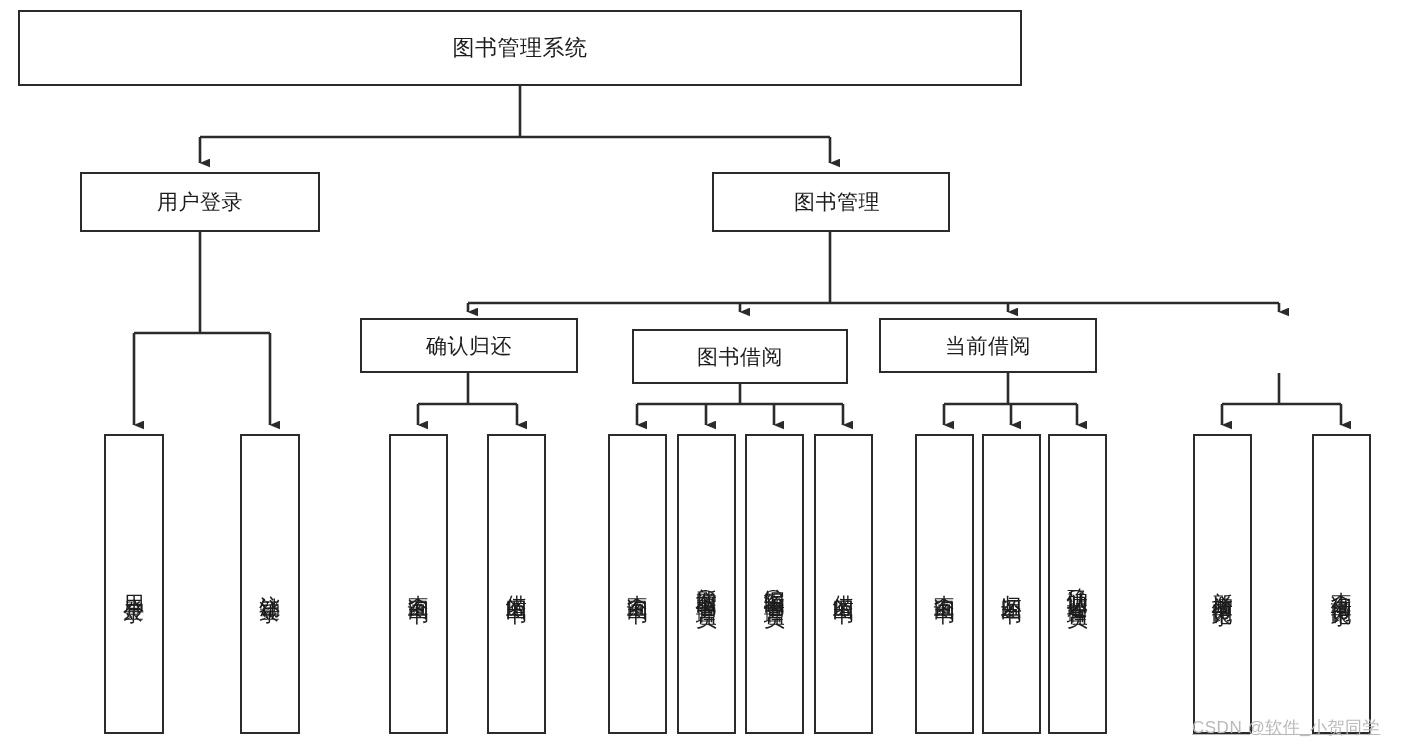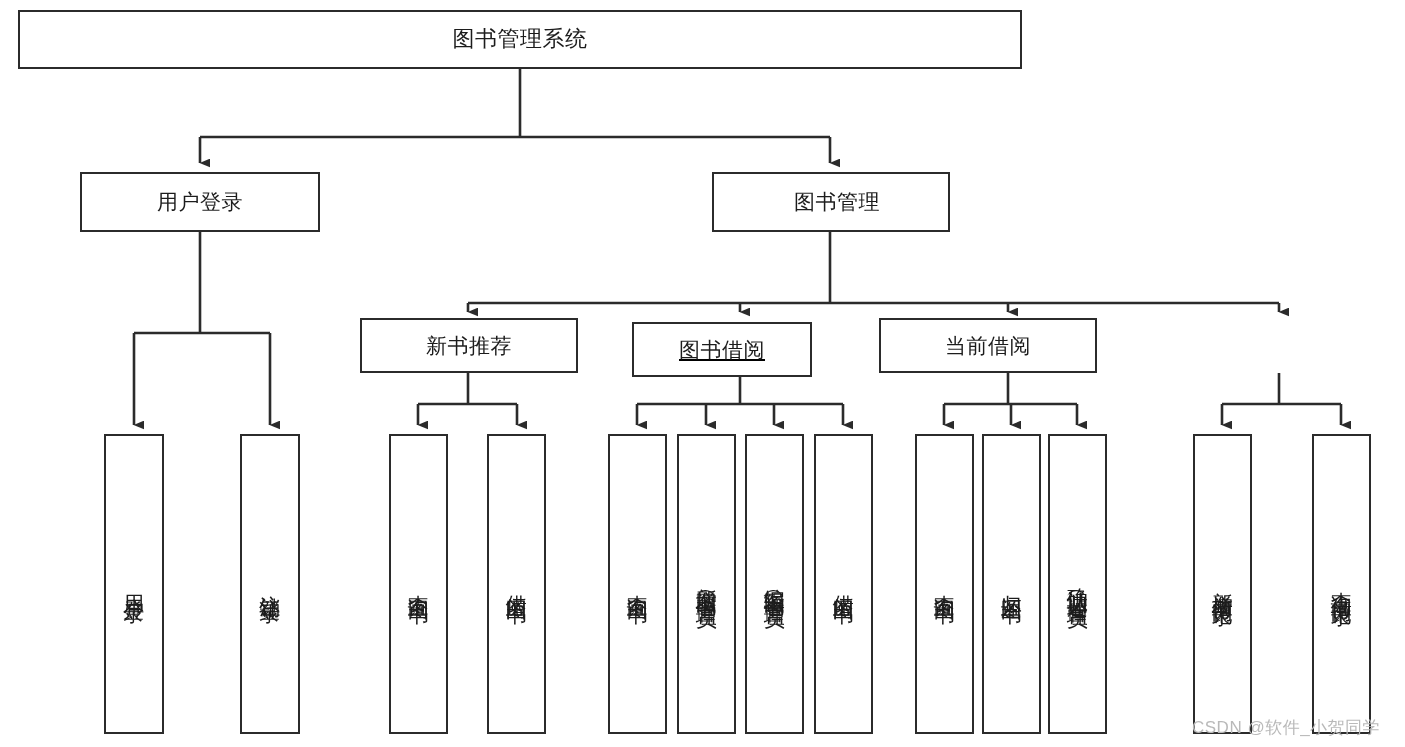--- a/index.html
+++ b/index.html
@@ -56,20 +56,21 @@
   .watermark {
     position: absolute;
     left: 1192px;
     top: 716px;
     font-size: 17px;
     color: #b9b9b9;
     letter-spacing: 0.5px;
     z-index: 5;
     white-space: nowrap;
     pointer-events: none;
+    text-decoration: underline;
   }
 </style>
 </head>
 <body>
 
 <div id="diagram-root">
 
   <svg class="wires" viewBox="0 0 1405 747" xmlns="http://www.w3.org/2000/svg">
     <defs>
       <marker id="arrow" viewBox="0 0 10 12" refX="5" refY="11.5" markerWidth="9" markerHeight="11" orient="auto-start-reverse" markerUnits="userSpaceOnUse">
@@ -114,37 +115,37 @@
       <path d="M1011,404 L1011,425" marker-end="url(#arrow)"></path>
       <path d="M1077,404 L1077,425" marker-end="url(#arrow)"></path>
 
       <path d="M1279,373 L1279,404"></path>
       <path d="M1222,404 L1341,404"></path>
       <path d="M1222,404 L1222,425" marker-end="url(#arrow)"></path>
       <path d="M1341,404 L1341,425" marker-end="url(#arrow)"></path>
     </g>
   </svg>
 
-  <div class="node root" style="left:18px; top:10px; width:1004px; height:59px;">
+  <div class="node root" style="left:18px; top:10px; width:1004px; height:76px;">
     <span class="label">图书管理系统</span>
   </div>
 
   <div class="node" style="left:80px; top:172px; width:240px; height:60px;">
     <span class="label">用户登录</span>
   </div>
 
   <div class="node" style="left:712px; top:172px; width:238px; height:60px;padding-left:12px;">
     <span class="label">图书管理</span>
   </div>
 
   <div class="node" style="left:360px; top:318px; width:218px; height:55px;">
-    <span class="label">新书推荐</span>
-  </div>
-
-  <div class="node" style="left:632px; top:322px; width:180px; height:55px;text-decoration:underline;">
+    <span class="label">确认归还</span>
+  </div>
+
+  <div class="node" style="left:632px; top:329px; width:216px; height:55px;">
     <span class="label">图书借阅</span>
   </div>
 
   <div class="node" style="left:879px; top:318px; width:218px; height:55px;">
     <span class="label">当前借阅</span>
   </div>
 
 
   <div class="node vertical" style="left:104px; top:434px; width:60px; height:300px;">
     <span class="label">用户登录</span>

